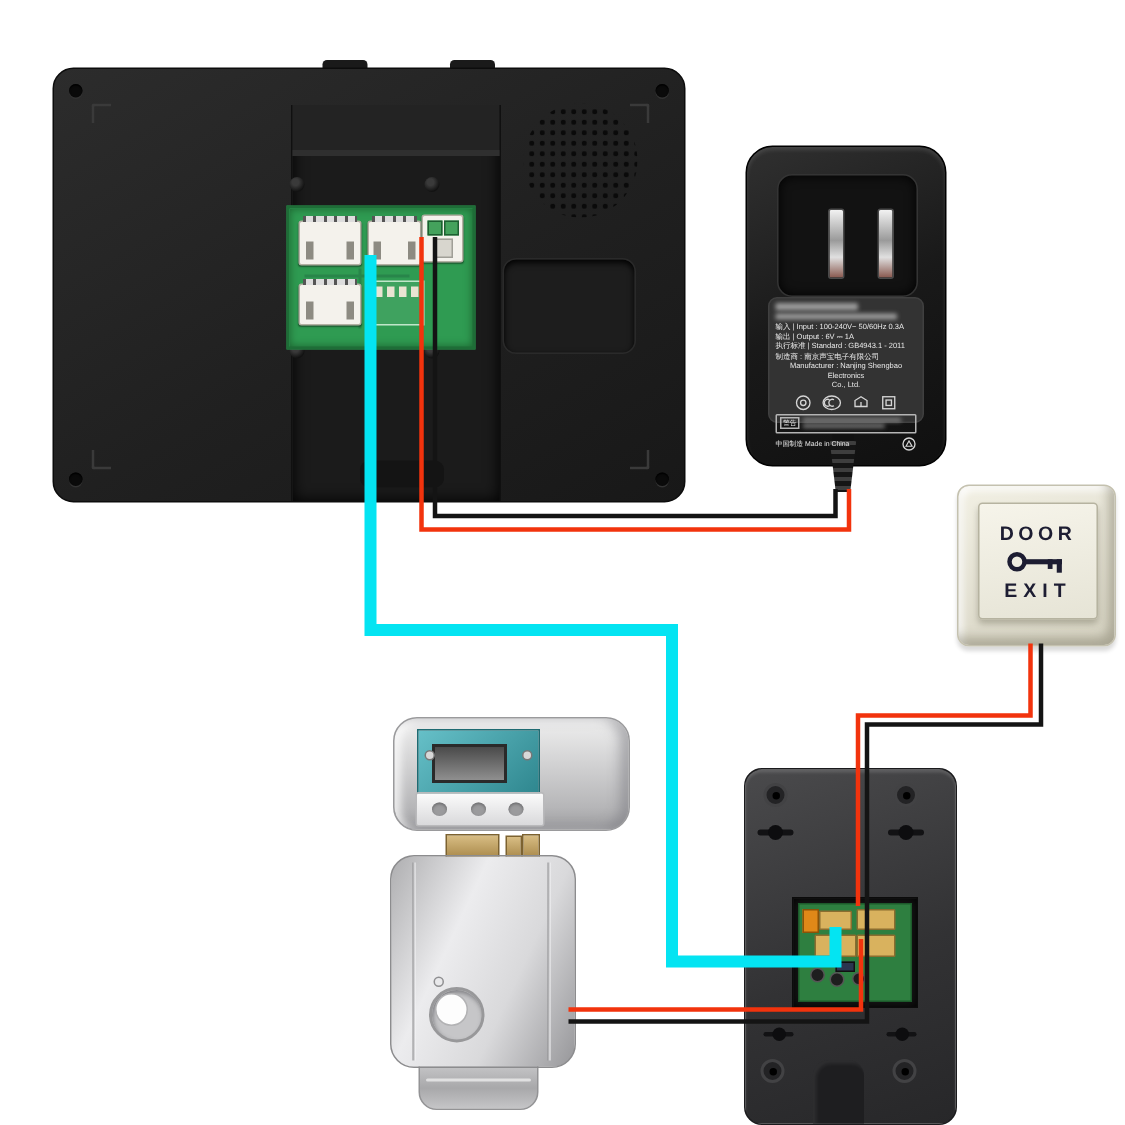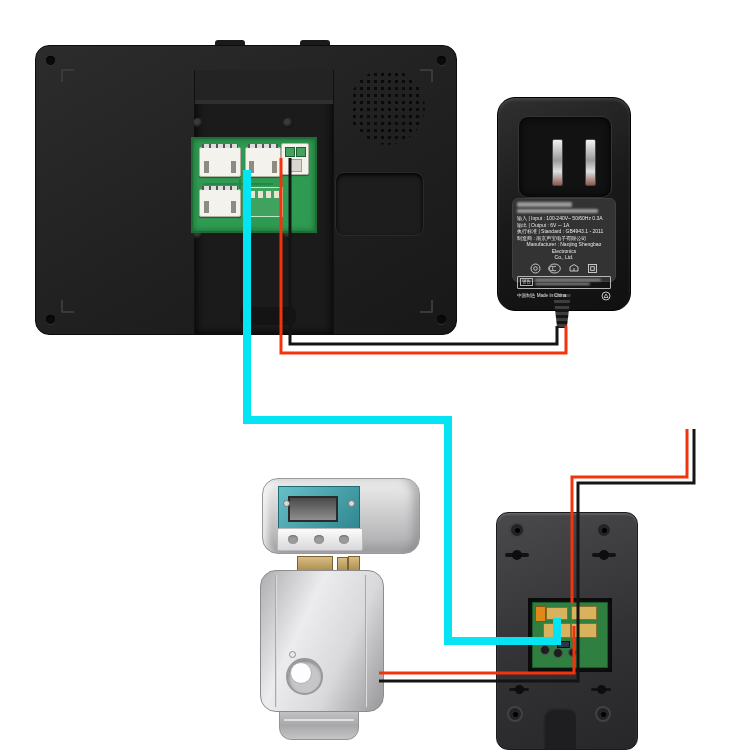--- a/index.html
+++ b/index.html
@@ -215,20 +215,32 @@
       <div class="madeline">
         <span>中国制造 Made in China</span>
         <svg width="10" height="10" viewBox="0 0 10 10">
             <circle cx="5" cy="5" r="4" fill="none" stroke="#d5d5d5" stroke-width="0.9"></circle>
             <path d="M3 6.5 L5 3 L7 6.5 Z" fill="none" stroke="#d5d5d5" stroke-width="0.8"></path>
           </svg>
       </div>
     </div>
   </div>
 
+  <div class="abs exitbtn">
+    <div class="abs exitinner">
+      <span class="exitword">DOOR</span>
+      <svg width="42" height="17" viewBox="0 0 42 17">
+        <circle cx="7" cy="8.5" r="5" fill="none" stroke="#1d1d32" stroke-width="3"></circle>
+        <rect x="12" y="6.8" width="25" height="3.4" fill="#1d1d32"></rect>
+        <rect x="33.5" y="6.8" width="3.4" height="9" fill="#1d1d32"></rect>
+        <rect x="27.5" y="6.8" width="3.2" height="6.5" fill="#1d1d32"></rect>
+      </svg>
+      <span class="exitword" style="letter-spacing:4px;">EXIT</span>
+    </div>
+  </div>
 
   <div class="abs strike"></div>
   <div class="abs tealplate">
     <div class="abs tealopen"></div>
     <div class="abs tscrew" style="left:4px;top:13px;"></div>
     <div class="abs tscrew" style="left:69px;top:13px;"></div>
   </div>
   <div class="abs whiteplate">
     <div class="abs phole" style="left:10px;top:6px;"></div>
     <div class="abs phole" style="left:36px;top:6px;"></div>

